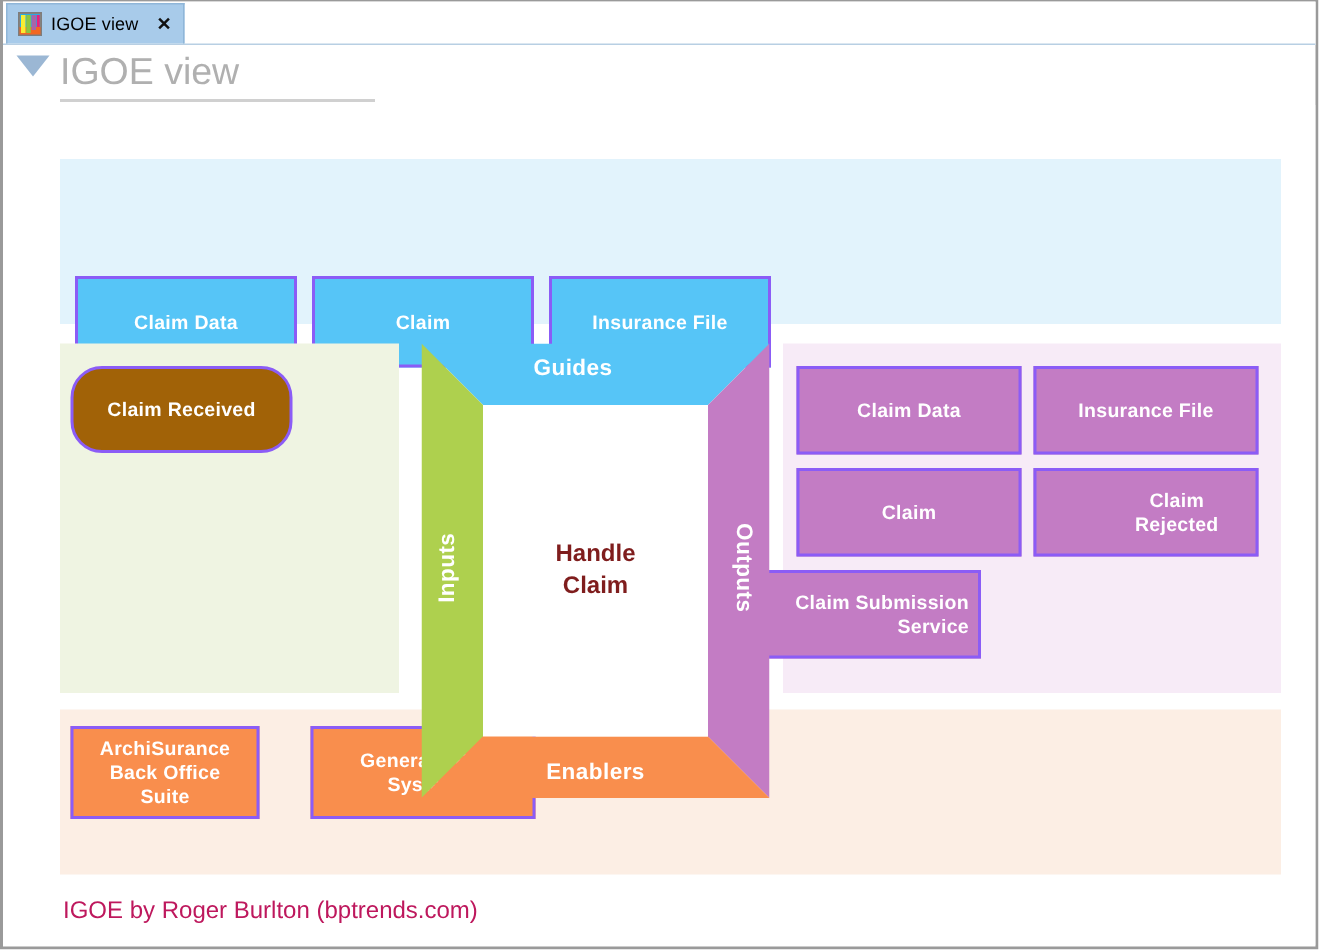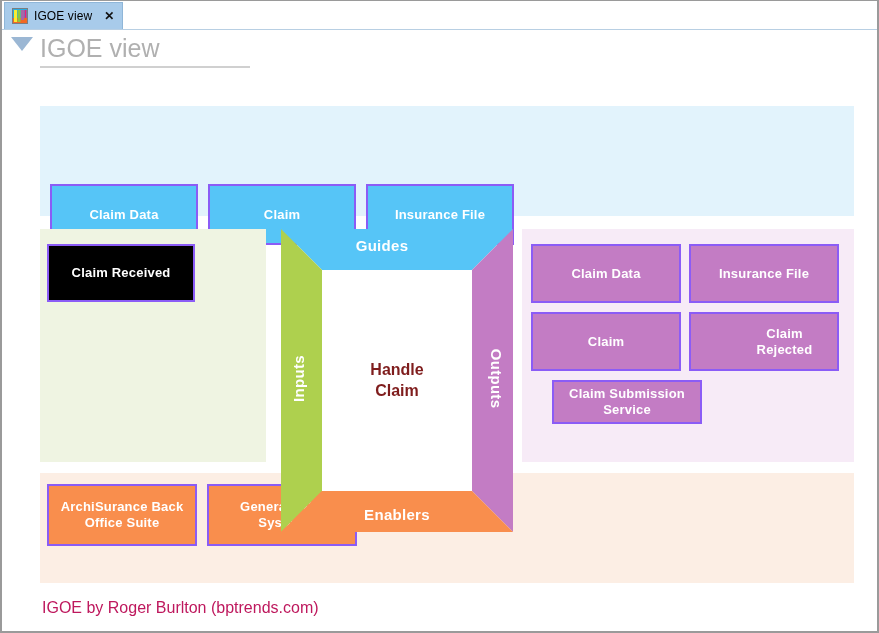--- a/index.html
+++ b/index.html
@@ -124,21 +124,21 @@
     color: #ffffff;
     font-size: 13px;
     font-weight: bold;
     line-height: 1.22;
     padding: 2px 6px;
     border: 2px solid #8b5cf6;
     cursor: pointer;
     letter-spacing: 0.2px;
   }
   .el-guide   { background: #56c5f7; }
-  .el-input   { background: #000000; }
+  .el-input   { background: #a16207; border-radius: 21px; }
   .el-output  { background: #c37cc4; }
   .el-enabler { background: #f98e4d; }
 
   
   .igoe {
     position: absolute;
     left: 279px; top: 159px;
     width: 232px; height: 303px;
   }
   .igoe svg { display: block; }
@@ -223,24 +223,24 @@
     <div class="elbox el-guide" style="left:364px; top:114px; width:148px; height:61px;">Insurance File</div>
 
     <div class="band band-inputs"></div>
     <div class="elbox el-input" style="left:45px; top:174px; width:148px; height:58px;">Claim Received</div>
 
     <div class="band band-outputs"></div>
     <div class="elbox el-output" style="left:529px; top:174px; width:150px; height:59px;">Claim Data</div>
     <div class="elbox el-output" style="left:687px; top:174px; width:150px; height:59px;">Insurance File</div>
     <div class="elbox el-output" style="left:529px; top:242px; width:150px; height:59px;">Claim</div>
     <div class="elbox el-output" style="left:687px; top:242px; width:150px; height:59px;padding-left:47px;">Claim Rejected</div>
-    <div class="elbox el-output" style="left:550px; top:310px; width:150px; height:44px;">Claim Submission Service</div>
+    <div class="elbox el-output" style="left:502px; top:310px; width:150px; height:59px;text-align:right;">Claim Submission Service</div>
 
     <div class="band band-enablers"></div>
-    <div class="elbox el-enabler" style="left:45px;  top:414px; width:150px; height:62px;">ArchiSurance Back Office Suite</div>
+    <div class="elbox el-enabler" style="left:45px;  top:414px; width:126px; height:62px;">ArchiSurance Back Office Suite</div>
     <div class="elbox el-enabler" style="left:205px; top:414px; width:150px; height:62px;">General CRM System</div>
 
     <div class="igoe">
       <svg width="232" height="303" viewBox="0 0 232 303">
 
         <polygon points="0,0 232,0 191,41 41,41" fill="#56c5f7"></polygon>
 
         <polygon points="0,0 41,41 41,262 0,303" fill="#aed04e"></polygon>
 
         <polygon points="232,0 232,303 191,262 191,41" fill="#c37cc4"></polygon>

